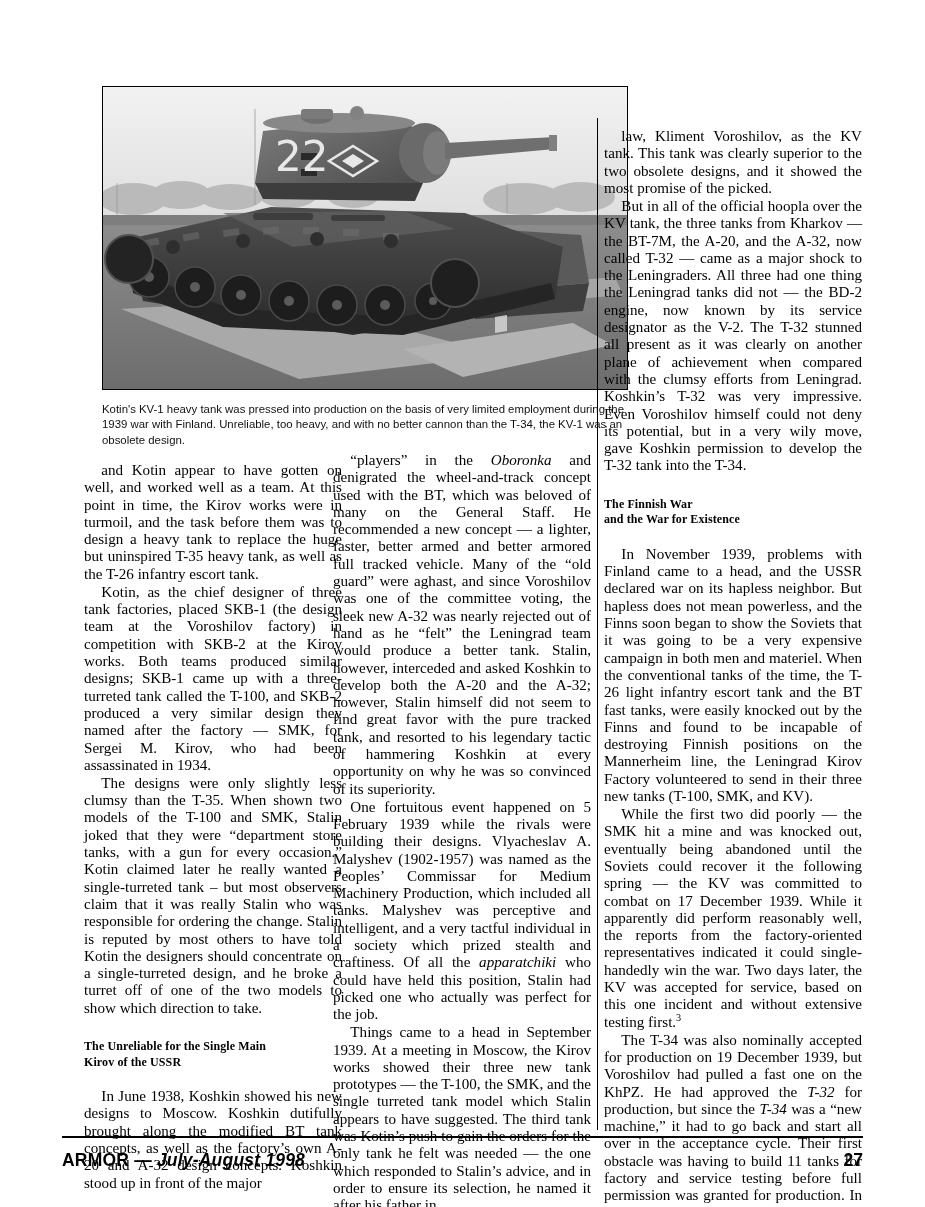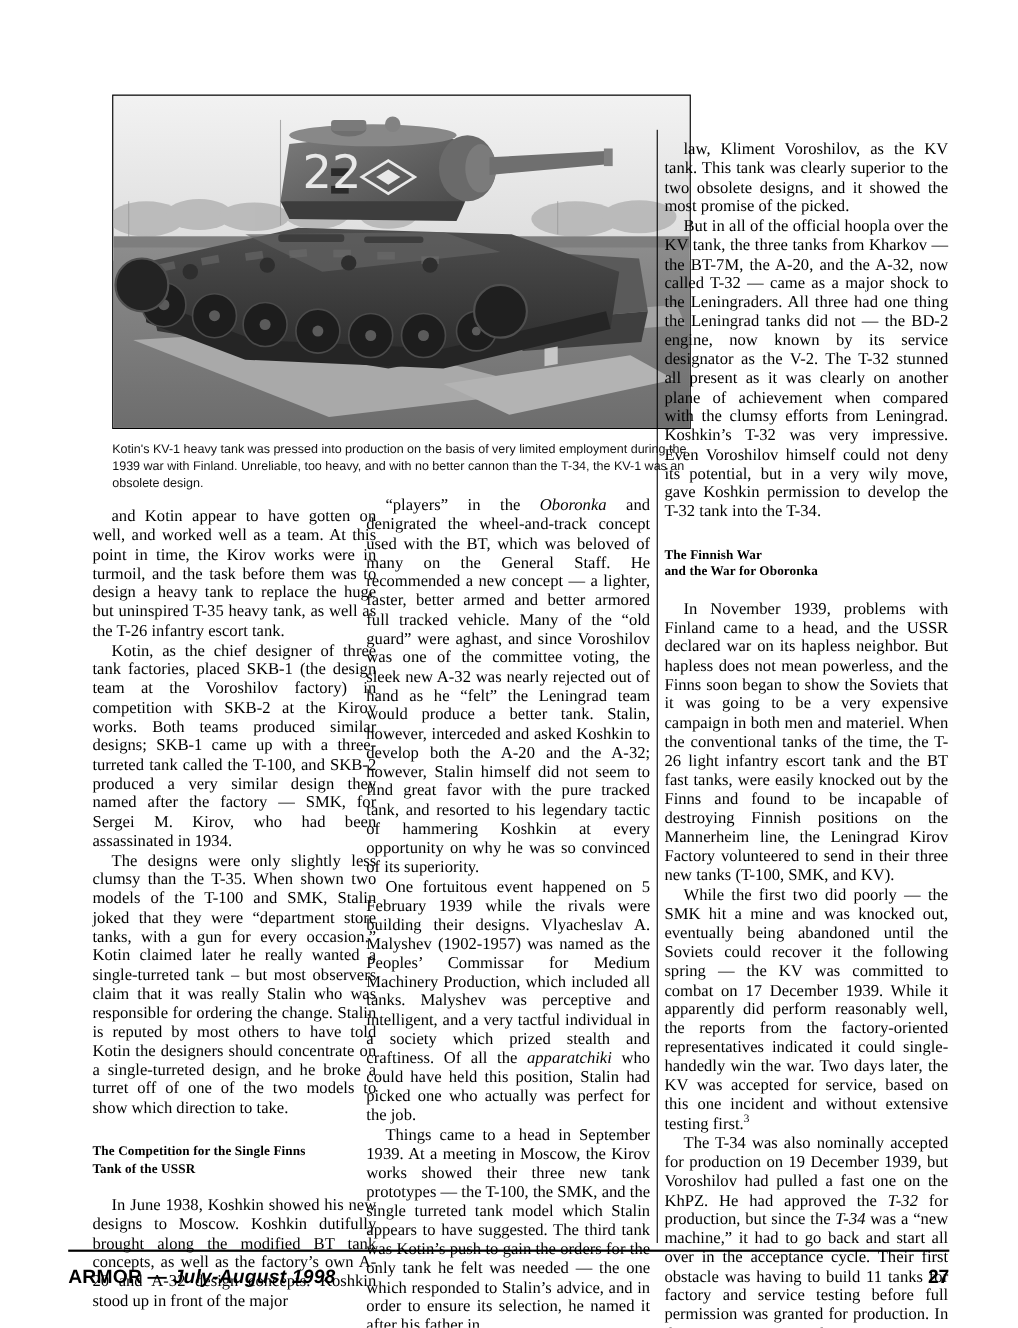--- a/index.html
+++ b/index.html
@@ -260,38 +260,38 @@
     <figcaption class="caption">Kotin's KV-1 heavy tank was pressed into production on the basis of very limited employment during the 1939 war with Finland. Unreliable, too heavy, and with no better cannon than the T-34, the KV-1 was an obsolete design.</figcaption>
   </figure>
 
   <div class="vrule"></div>
 
   <div class="col" id="col1">
     <p>and Kotin appear to have gotten on well, and worked well as a team. At this point in time, the Kirov works were in turmoil, and the task before them was to design a heavy tank to replace the huge but uninspired T-35 heavy tank, as well as the T-26 infantry escort tank.</p>
     <p>Kotin, as the chief designer of three tank factories, placed SKB-1 (the design team at the Voroshilov factory) in competition with SKB-2 at the Kirov works. Both teams produced similar designs; SKB-1 came up with a three-turreted tank called the T-100, and SKB-2 produced a very similar design they named after the factory — SMK, for Sergei M. Kirov, who had been assassinated in 1934.</p>
     <p>The designs were only slightly less clumsy than the T-35. When shown two models of the T-100 and SMK, Stalin joked that they were “department store tanks, with a gun for every occasion.” Kotin claimed later he really wanted a single-turreted tank – but most observers claim that it was really Stalin who was responsible for ordering the change. Stalin is reputed by most others to have told Kotin the designers should concentrate on a single-turreted design, and he broke a turret off of one of the two models to show which direction to take.</p>
     <h2 class="subhead">
-      <span class="l1">The Competition for the Single Finns</span>
-      <span class="l2">Tank of the USSR</span>
+      <span class="l1">The Unreliable for the Single Main</span>
+      <span class="l2">Kirov of the USSR</span>
     </h2>
     <p>In June 1938, Koshkin showed his new designs to Moscow. Koshkin dutifully brought along the modified BT tank concepts, as well as the factory’s own A-20 and A-32 design concepts. Koshkin stood up in front of the major</p>
   </div>
 
   <div class="col" id="col2">
     <p>“players” in the <i>Oboronka</i> and denigrated the wheel-and-track concept used with the BT, which was beloved of many on the General Staff. He recommended a new concept — a lighter, faster, better armed and better armored full tracked vehicle. Many of the “old guard” were aghast, and since Voroshilov was one of the committee voting, the sleek new A-32 was nearly rejected out of hand as he “felt” the Leningrad team would produce a better tank. Stalin, however, interceded and asked Koshkin to develop both the A-20 and the A-32; however, Stalin himself did not seem to find great favor with the pure tracked tank, and resorted to his legendary tactic of hammering Koshkin at every opportunity on why he was so convinced of its superiority.</p>
     <p>One fortuitous event happened on 5 February 1939 while the rivals were building their designs. Vlyacheslav A. Malyshev (1902-1957) was named as the Peoples’ Commissar for Medium Machinery Production, which included all tanks. Malyshev was perceptive and intelligent, and a very tactful individual in a society which prized stealth and craftiness. Of all the <i>apparatchiki</i> who could have held this position, Stalin had picked one who actually was perfect for the job.</p>
     <p>Things came to a head in September 1939. At a meeting in Moscow, the Kirov works showed their three new tank prototypes — the T-100, the SMK, and the single turreted tank model which Stalin appears to have suggested. The third tank was Kotin’s push to gain the orders for the only tank he felt was needed — the one which responded to Stalin’s advice, and in order to ensure its selection, he named it after his father in</p>
   </div>
 
   <div class="col" id="col3">
     <p>law, Kliment Voroshilov, as the KV tank. This tank was clearly superior to the two obsolete designs, and it showed the most promise of the picked.</p>
     <p>But in all of the official hoopla over the KV tank, the three tanks from Kharkov — the BT-7M, the A-20, and the A-32, now called T-32 — came as a major shock to the Leningraders. All three had one thing the Leningrad tanks did not — the BD-2 engine, now known by its service designator as the V-2. The T-32 stunned all present as it was clearly on another plane of achievement when compared with the clumsy efforts from Leningrad. Koshkin’s T-32 was very impressive. Even Voroshilov himself could not deny its potential, but in a very wily move, gave Koshkin permission to develop the T-32 tank into the T-34.</p>
     <h2 class="subhead">
       <span class="l1">The Finnish War</span>
-      <span class="l2">and the War for Oboronka</span>
+      <span class="l2">and the War for Existence</span>
     </h2>
     <p>In November 1939, problems with Finland came to a head, and the USSR declared war on its hapless neighbor. But hapless does not mean powerless, and the Finns soon began to show the Soviets that it was going to be a very expensive campaign in both men and materiel. When the conventional tanks of the time, the T-26 light infantry escort tank and the BT fast tanks, were easily knocked out by the Finns and found to be incapable of destroying Finnish positions on the Mannerheim line, the Leningrad Kirov Factory volunteered to send in their three new tanks (T-100, SMK, and KV).</p>
     <p>While the first two did poorly — the SMK hit a mine and was knocked out, eventually being abandoned until the Soviets could recover it the following spring — the KV was committed to combat on 17 December 1939. While it apparently did perform reasonably well, the reports from the factory-oriented representatives indicated it could single-handedly win the war. Two days later, the KV was accepted for service, based on this one incident and without extensive testing first.<sup>3</sup></p>
     <p>The T-34 was also nominally accepted for production on 19 December 1939, but Voroshilov had pulled a fast one on the KhPZ. He had approved the <i>T-32</i> for production, but since the <i>T-34</i> was a “new machine,” it had to go back and start all over in the acceptance cycle. Their first obstacle was having to build 11 tanks for factory and service testing before full permission was granted for production. In the meantime, Kotin’s de-</p>
   </div>
 
   <div class="hrule-bottom"></div>
   <div class="footer">
     <div class="footer-left">
       <span>ARMOR —</span>

